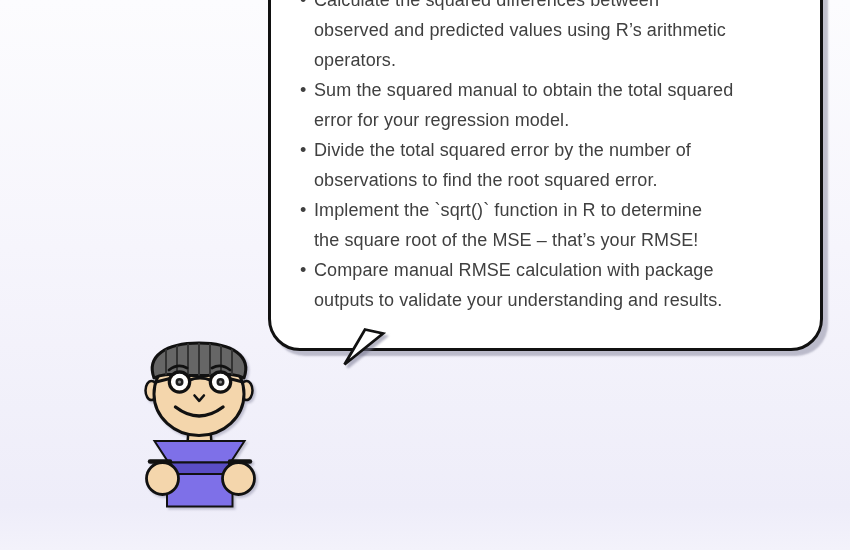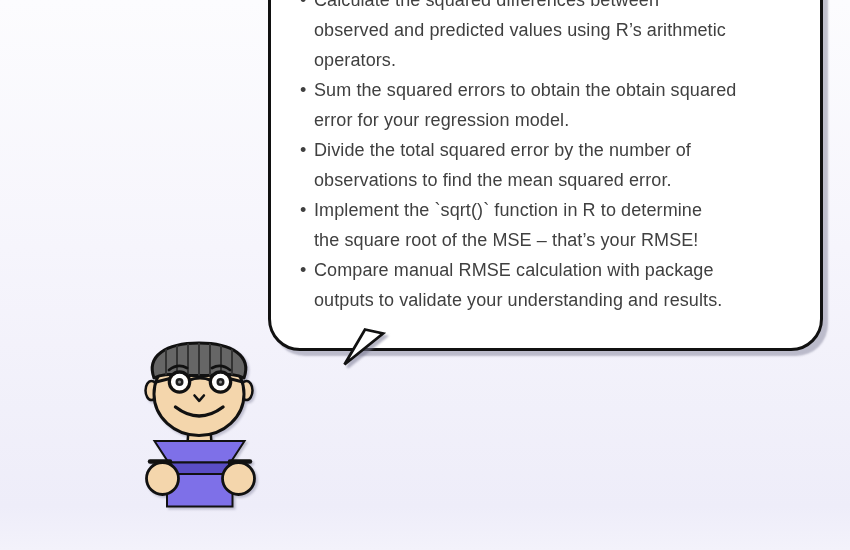--- a/index.html
+++ b/index.html
@@ -41,28 +41,28 @@
 
         <li>
           <span class="b">•</span>
           <span class="t">Calculate the squared differences between
 observed and predicted values using R’s arithmetic
 operators.</span>
         </li>
 
         <li>
           <span class="b">•</span>
-          <span class="t">Sum the squared errors to obtain the obtain squared
+          <span class="t">Sum the squared manual to obtain the total squared
 error for your regression model.</span>
         </li>
 
         <li>
           <span class="b">•</span>
           <span class="t">Divide the total squared error by the number of
-observations to find the mean squared error.</span>
+observations to find the root squared error.</span>
         </li>
 
         <li>
           <span class="b">•</span>
           <span class="t">Implement the `sqrt()` function in R to determine
 the square root of the MSE – that’s your RMSE!</span>
         </li>
 
         <li>
           <span class="b">•</span>

